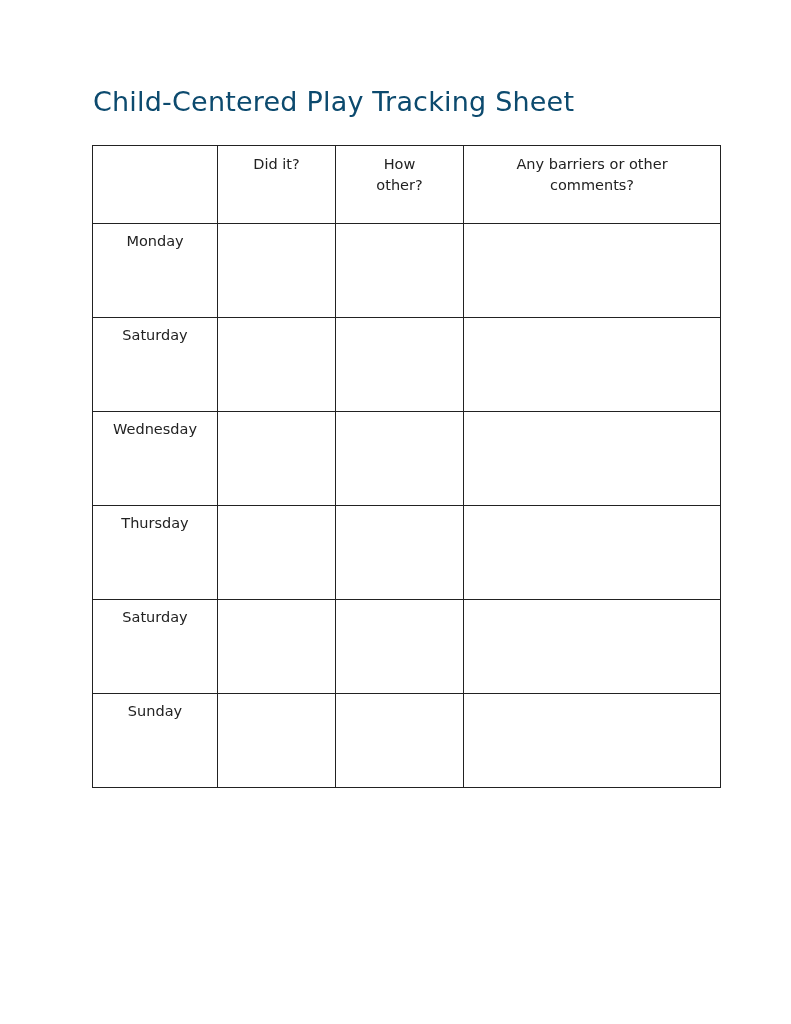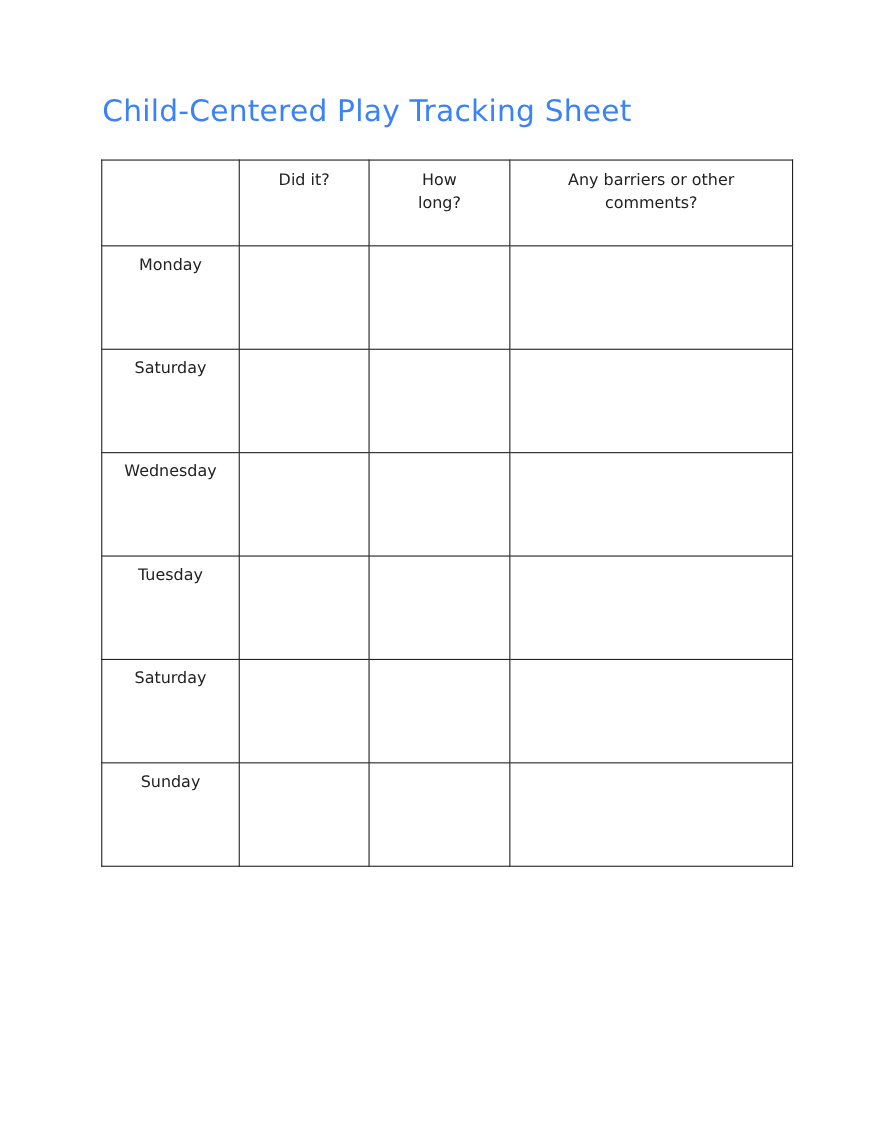--- a/index.html
+++ b/index.html
@@ -1,19 +1,19 @@
 <!DOCTYPE html>
 <html><head>
 <meta charset="utf-8">
 <style>
   html, body { margin: 0; padding: 0; background: #ffffff; }
   body { width: 791px; height: 1024px; position: relative; overflow: hidden;
          font-family: "DejaVu Sans", sans-serif; color: #1a1a1a; }
   .title { position: absolute; left: 93px; top: 86px; font-size: 27px; font-weight: normal;
-           letter-spacing: 0.2px; margin: 0; color: #3b82f6; white-space: nowrap; }
+           letter-spacing: 0.2px; margin: 0; color: #0c4a6e; white-space: nowrap; }
   table.sheet { position: absolute; left: 92px; top: 145px; width: 628px;
                 border-collapse: collapse; table-layout: fixed; border-radius: 16px; }
   table.sheet td, table.sheet th { border: 1.6px solid #222; padding: 0; vertical-align: top;
                 text-align: center; font-weight: normal; font-size: 14.5px; color: #222; }
   tr.head th { height: 77px; }
   tr.head th span { display: block; margin-top: 8px; line-height: 21px; padding: 0 30px; }
   tr.day td { height: 93px; margin-left: 32px; }
   tr.day td.day-label span { display: block; margin-top: 9px; }
   col.c1 { width: 125px; } col.c2 { width: 118px; } col.c3 { width: 128px; } col.c4 { width: 257px; }
 </style>
@@ -31,21 +31,21 @@
     </colgroup>
   <tbody>
       <tr class="head">
     <th>
           <span></span>
         </th>
     <th>
           <span>Did it?</span>
         </th>
     <th>
-          <span>How long?</span>
+          <span>How other?</span>
         </th>
     <th>
           <span>Any barriers or other comments?</span>
         </th>
   </tr>
   <tr class="day">
     <td class="day-label">
           <span>Monday</span>
         </td>
     <td></td>
@@ -63,21 +63,21 @@
   <tr class="day">
     <td class="day-label">
           <span>Wednesday</span>
         </td>
     <td></td>
     <td></td>
     <td></td>
   </tr>
   <tr class="day">
     <td class="day-label">
-          <span>Tuesday</span>
+          <span>Thursday</span>
         </td>
     <td></td>
     <td></td>
     <td></td>
   </tr>
   <tr class="day">
     <td class="day-label">
           <span>Saturday</span>
         </td>
     <td></td>

